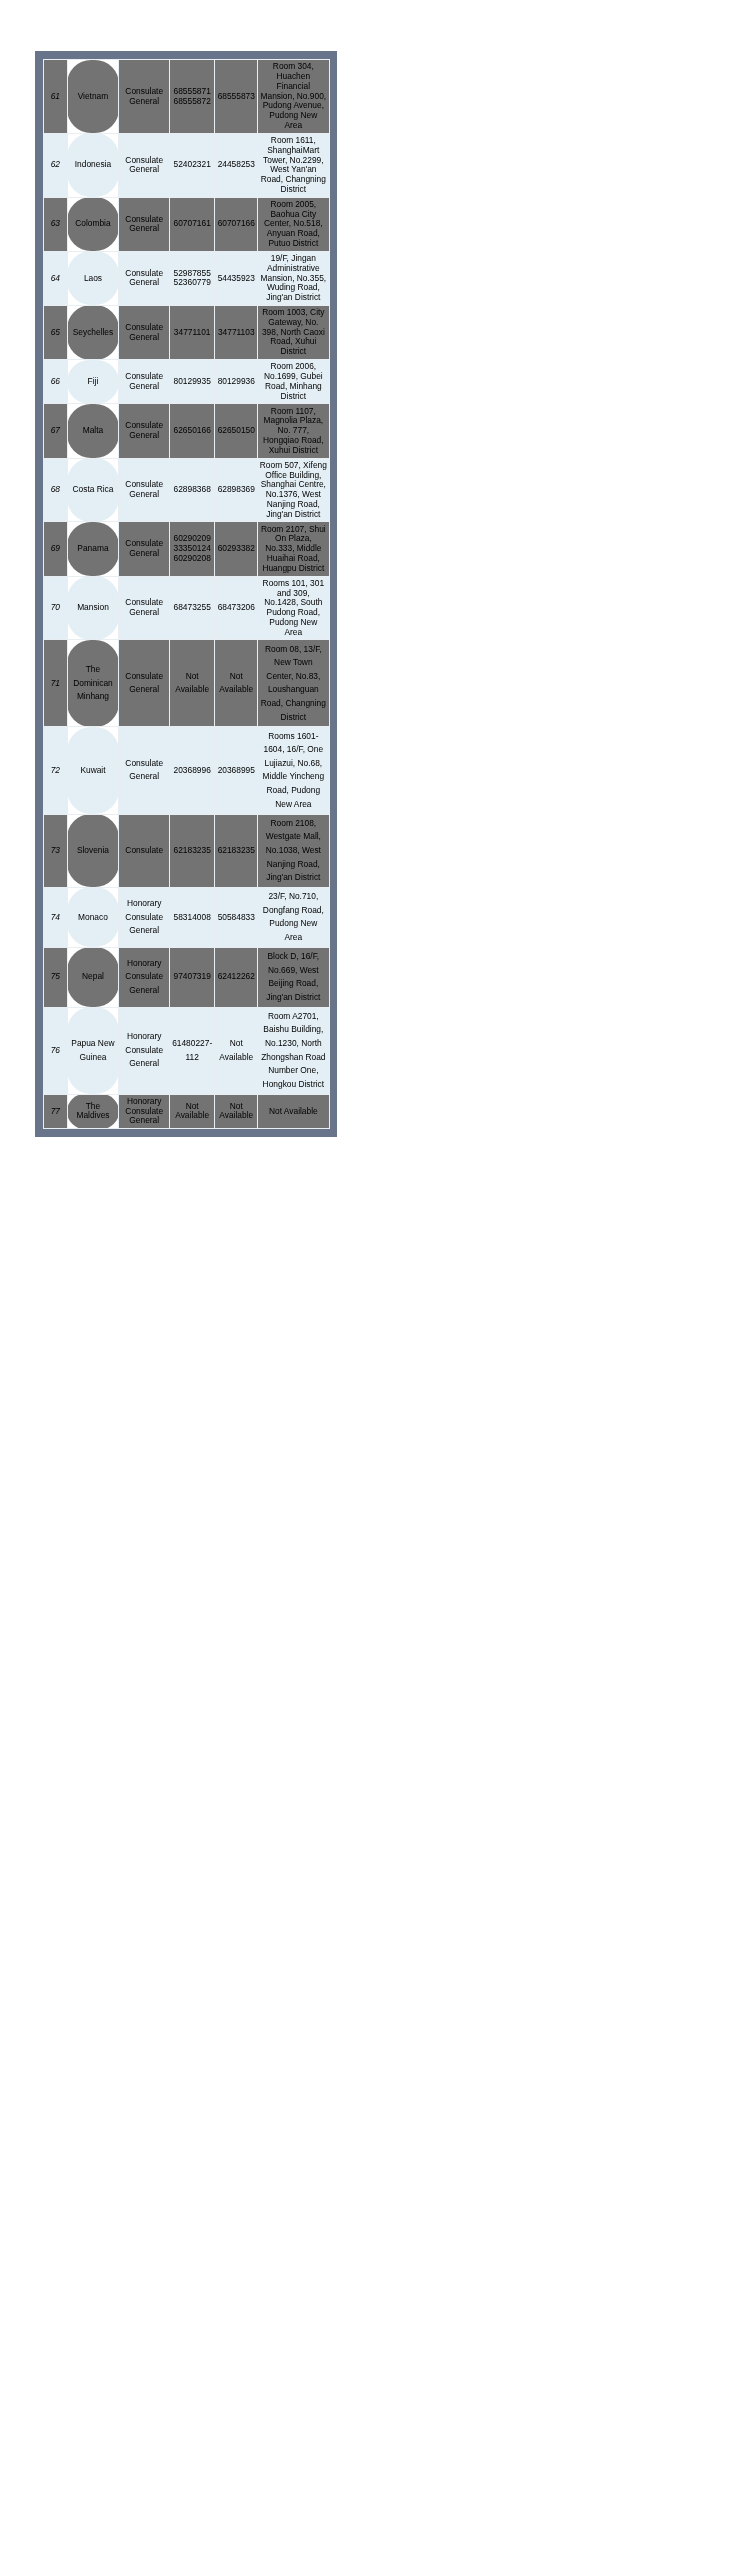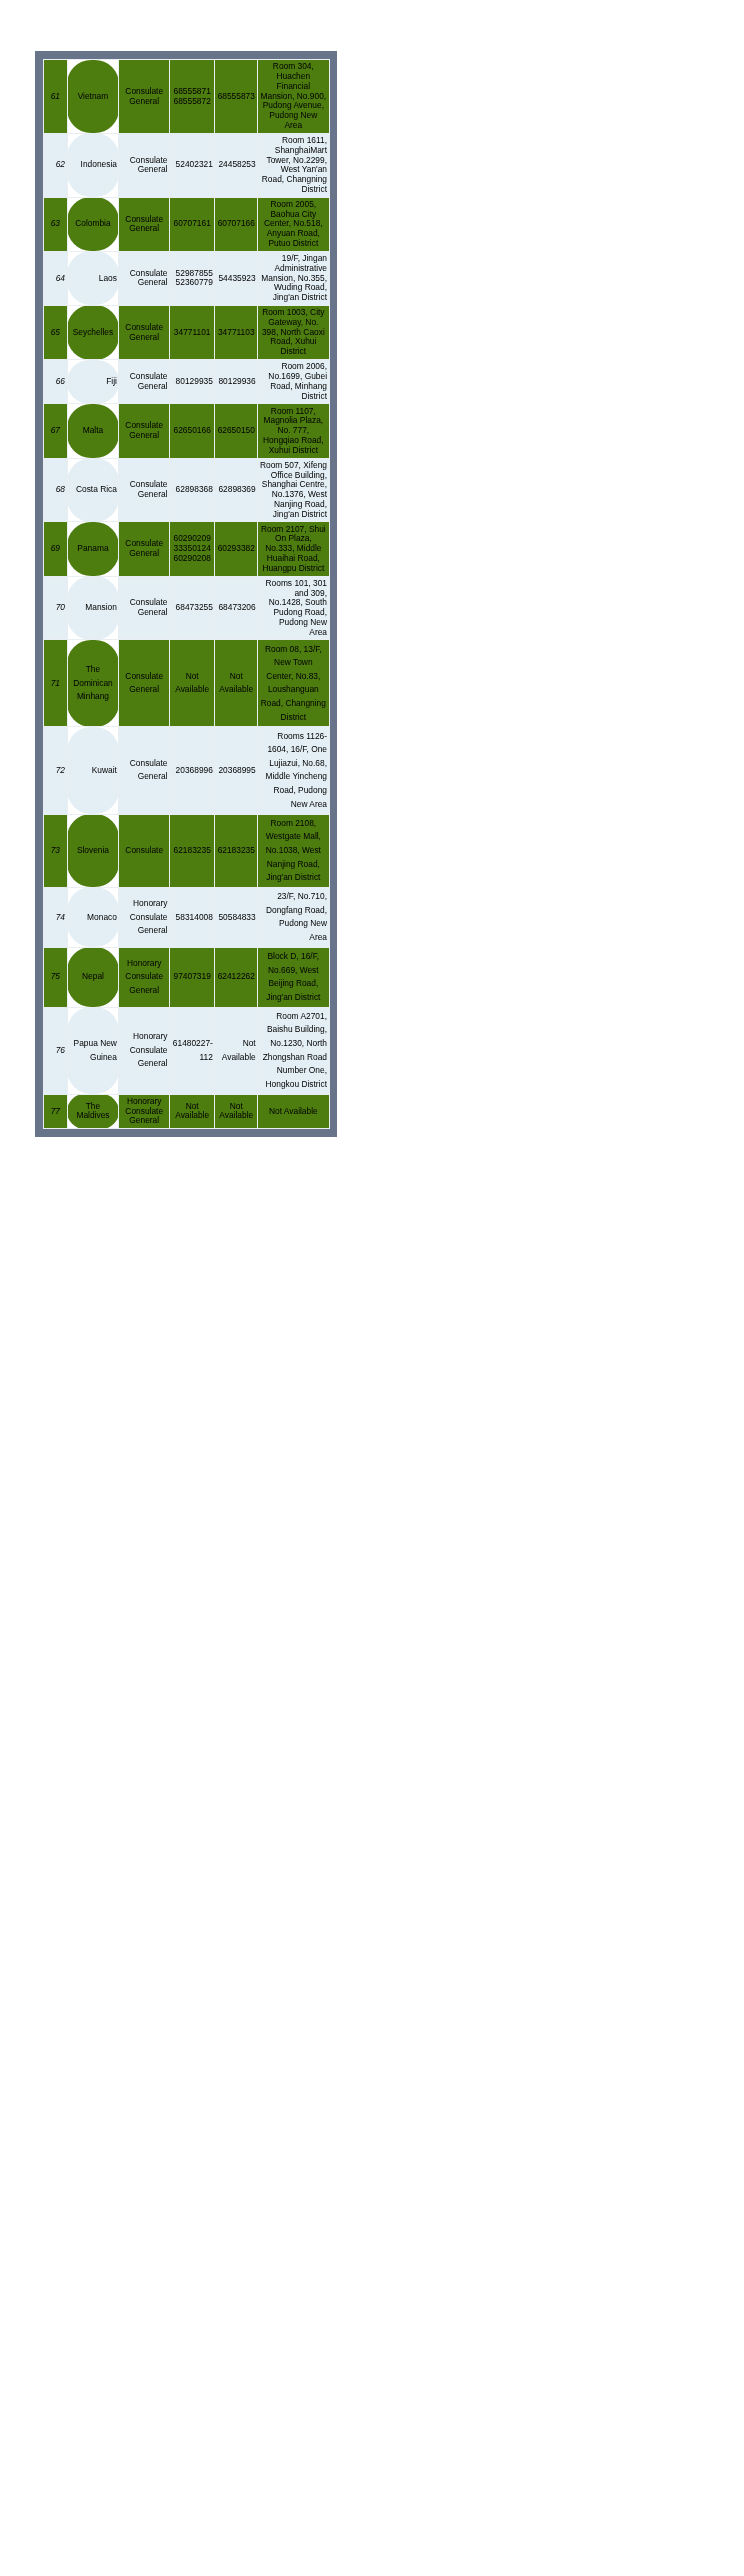--- a/index.html
+++ b/index.html
@@ -40,22 +40,22 @@
     vertical-align: middle;
     text-align: center;
     color: #000000;
     font-size: 8.4px;
     line-height: 1.16;
     padding: 2.2px 1.5px;
     font-family: "Liberation Sans", sans-serif;
     word-wrap: break-word;
     overflow-wrap: break-word;
   }
-  table.consulates tr.odd td { background: #4d7c0f; margin-top: 48px; }
-  table.consulates tr.even td { background: #e4eff5; text-align: right; }
+  table.consulates tr.odd td { background: #737373; margin-top: 48px; }
+  table.consulates tr.even td { background: #e4eff5; }
 
   col.c-no      { width: 9.0%;  }
   col.c-country { width: 20.0%; }
   col.c-type    { width: 19.5%; }
   col.c-tel     { width: 17.5%; }
   col.c-fax     { width: 16.5%; }
   col.c-addr    { width: 27.5%; }
 
   td.no      { font-size: 8.5px; font-style: italic; }
   td.country { font-size: 8.5px; border-radius: 24px; }
@@ -168,21 +168,21 @@
             <td class="tel">Not Available</td>
             <td class="fax">Not Available</td>
             <td class="addr">Room 08, 13/F, New Town Center, No.83, Loushanguan Road, Changning District</td>
           </tr>
           <tr class="even loose">
             <td class="no">72</td>
             <td class="country">Kuwait</td>
             <td class="type">Consulate General</td>
             <td class="tel">20368996</td>
             <td class="fax">20368995</td>
-            <td class="addr">Rooms 1126-1604, 16/F, One Lujiazui, No.68, Middle Yincheng Road, Pudong New Area</td>
+            <td class="addr">Rooms 1601-1604, 16/F, One Lujiazui, No.68, Middle Yincheng Road, Pudong New Area</td>
           </tr>
           <tr class="odd loose">
             <td class="no">73</td>
             <td class="country">Slovenia</td>
             <td class="type">Consulate</td>
             <td class="tel">62183235</td>
             <td class="fax">62183235</td>
             <td class="addr">Room 2108, Westgate Mall, No.1038, West Nanjing Road, Jing'an District</td>
           </tr>
           <tr class="even loose">

